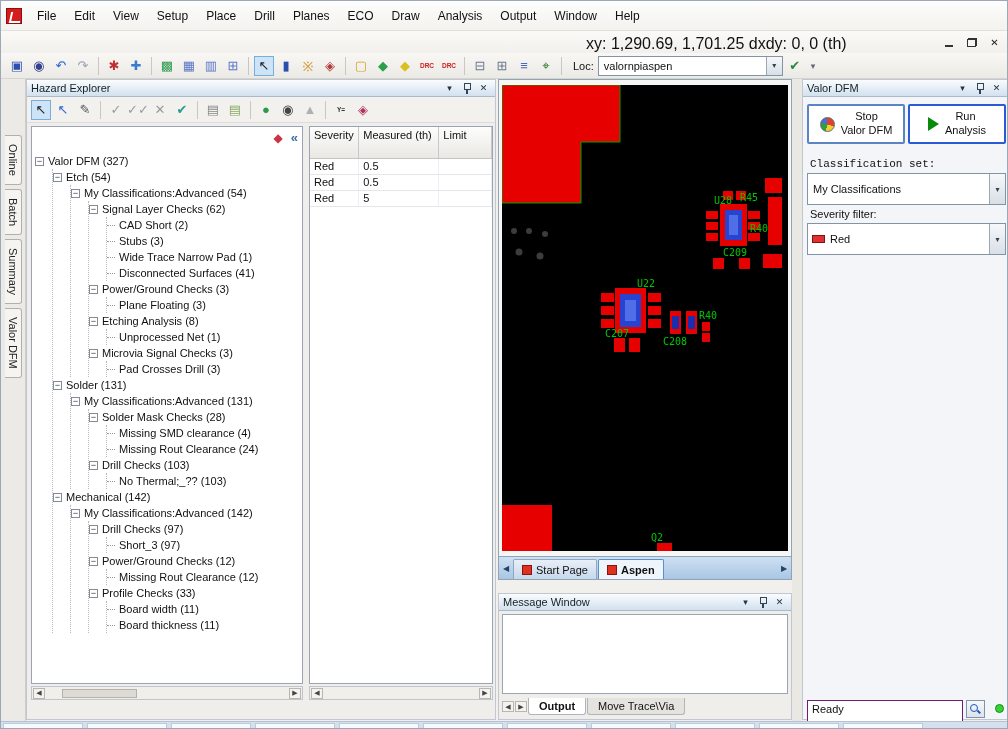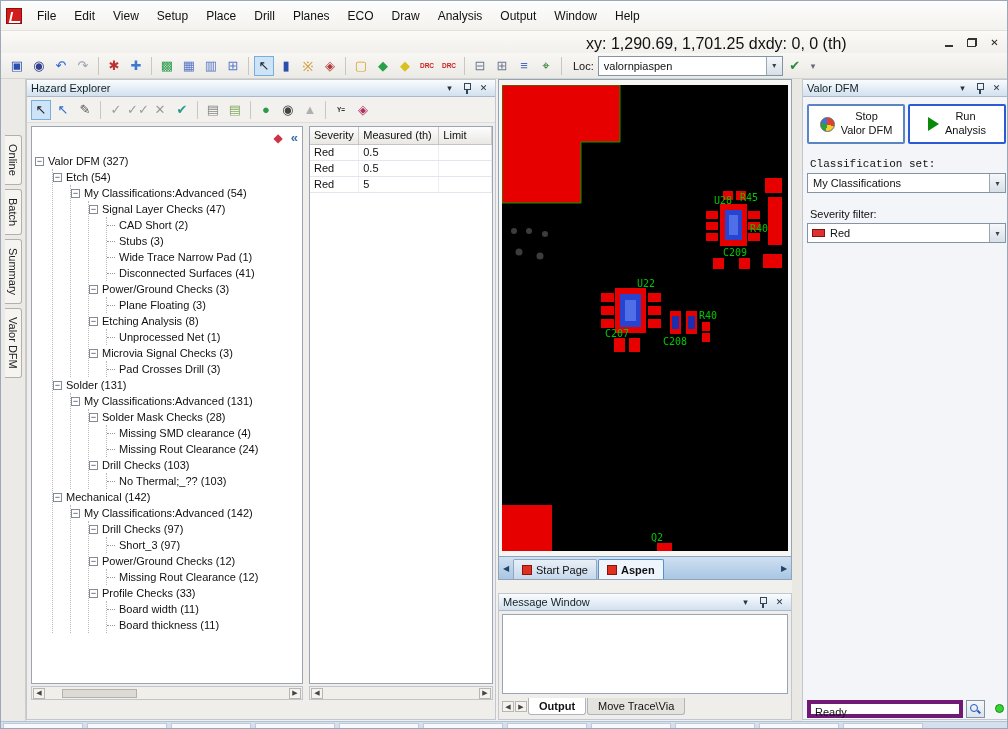--- a/index.html
+++ b/index.html
@@ -61,21 +61,21 @@
   .treerows { position:absolute; left:3px; top:26px; right:0; bottom:0; overflow:hidden; }
   .trow { display:flex; align-items:center; height:16px; white-space:nowrap; }
   .tbox { width:9px; height:9px; border:1px solid #848b98; background:#fff; font-size:9px; line-height:7px; text-align:center; color:#333; margin-right:4px; flex:none; }
   .tleaf { width:8px; height:0; border-top:1px dotted #999; margin-right:4px; flex:none; }
   .tlab { font-size:11px; }
   .tkids { margin-left:17px; border-left:1px dotted #b8b8b8; }
 
   .vsplit { position:absolute; left:278px; top:46px; width:4px; height:558px; background:#efeeea; }
 
   .gridbox { position:absolute; left:282px; top:46px; width:184px; height:558px; background:#fff; border:1px solid #9aa4b4; overflow:hidden; }
-  .gridhead { display:flex; height:18px; border-bottom:1px solid #c4c4c4; background:linear-gradient(#fdfdfd,#e9e8e3); }
+  .gridhead { display:flex; height:32px; border-bottom:1px solid #c4c4c4; background:linear-gradient(#fdfdfd,#e9e8e3); }
   .gh { border-right:1px solid #c8c8c8; padding:2px 4px; font-size:11px; overflow:hidden; white-space:nowrap; }
   .grow { display:flex; height:16px; border-bottom:1px solid #e4e6ee; }
   .gc { border-right:1px solid #eceef4; padding:1px 4px; font-size:11px; overflow:hidden; white-space:nowrap; }
 
   .hscroll { position:absolute; height:14px; background:#f0efe9; border:1px solid #c0c4cc; display:flex; align-items:center; justify-content:space-between; padding:0 1px; }
   .sbtn { width:12px; height:11px; background:#f4f3ef; border:1px solid #b8b6b0; font-size:7px; display:flex; align-items:center; justify-content:center; color:#444; }
   .sthumb { position:absolute; left:30px; top:2px; width:75px; height:9px; background:#dddbd4; border:1px solid #b4b2ac; }
 
   
   .canvaswrap { position:absolute; left:497px; top:78px; width:294px; height:478px; background:#f6f6f4; border:1px solid #90a4b8; }
@@ -96,23 +96,23 @@
 
   
   .rsplit { position:absolute; left:791px; top:78px; width:10px; height:642px; background:#e9e8e3; }
   .valor { position:absolute; left:801px; top:78px; width:207px; height:641px; background:#f3f5f9; border:1px solid #c2c6ce; }
   .vbtn { position:absolute; height:40px; background:#fff; border:2px solid #5a84c4; border-radius:2px; display:flex; align-items:center; justify-content:center; gap:6px; font-size:11px; }
   .vbtn .l2 { text-align:center; line-height:1.25; }
   .ball { width:15px; height:15px; border-radius:50%; border:1px solid #666; flex:none;
     background:conic-gradient(#e04030 0 30%, #f0d030 30% 55%, #2aa040 55% 80%, #4070e0 80% 100%); }
   .playico { width:0; height:0; border-left:11px solid #0a8a0a; border-top:7px solid transparent; border-bottom:7px solid transparent; flex:none; }
   .vlabel { position:absolute; left:7px; font-size:11px; color:#111; }
-  .vcombo { position:absolute; left:4px; width:199px; height:20px; }
+  .vcombo { position:absolute; left:4px; width:199px; height:32px; }
   .swatch { width:13px; height:8px; background:#e03030; border:1px solid #801414; margin-left:4px; flex:none; }
-  .vstatus { position:absolute; left:4px; top:620px; width:156px; height:18px; background:#fff; border:4px solid #701a75; padding:2px 4px; font-size:11px; }
+  .vstatus { position:absolute; left:4px; top:620px; width:156px; height:27px; background:#fff; border:1px solid #701a75; padding:2px 4px; font-size:11px; }
   .magbtn { position:absolute; left:163px; top:620px; width:19px; height:18px; background:linear-gradient(#f6f8fa,#dde3ea); border:1px solid #8394a5; }
   .magico { position:absolute; left:3px; top:3px; width:12px; height:12px; }
   .magico::before { content:""; position:absolute; left:0; top:0; width:6px; height:6px; border:1.5px solid #1a56c4; border-radius:50%; }
   .magico::after { content:""; position:absolute; left:7px; top:7px; width:4px; height:1.5px; background:#1a56c4; transform:rotate(45deg); }
   .led { position:absolute; left:192px; top:624px; width:9px; height:9px; border-radius:50%; background:#35d435; border:1px solid #1a8a1a; }
 
   
   .bottomstrip { position:absolute; left:0; top:720px; width:1008px; height:9px; background:#d4e0ee; border-top:1px solid #b2c2d4; display:flex; gap:4px; padding:1px 2px; }
   .bseg { width:80px; height:6px; background:#f7fafd; border:1px solid #bccadc; }
 </style>
@@ -255,21 +255,21 @@
               <span class="tlab">Etch (54)</span>
             </div>
             <div class="tkids">
               <div class="trow">
                 <span class="tbox">−</span>
                 <span class="tlab">My Classifications:Advanced (54)</span>
               </div>
               <div class="tkids">
                 <div class="trow">
                   <span class="tbox">−</span>
-                  <span class="tlab">Signal Layer Checks (47)</span>
+                  <span class="tlab">Signal Layer Checks (62)</span>
                 </div>
                 <div class="tkids">
                   <div class="trow">
                     <span class="tleaf"></span>
                     <span class="tlab">CAD Short (2)</span>
                   </div>
                   <div class="trow">
                     <span class="tleaf"></span>
                     <span class="tlab">Stubs (3)</span>
                   </div>

